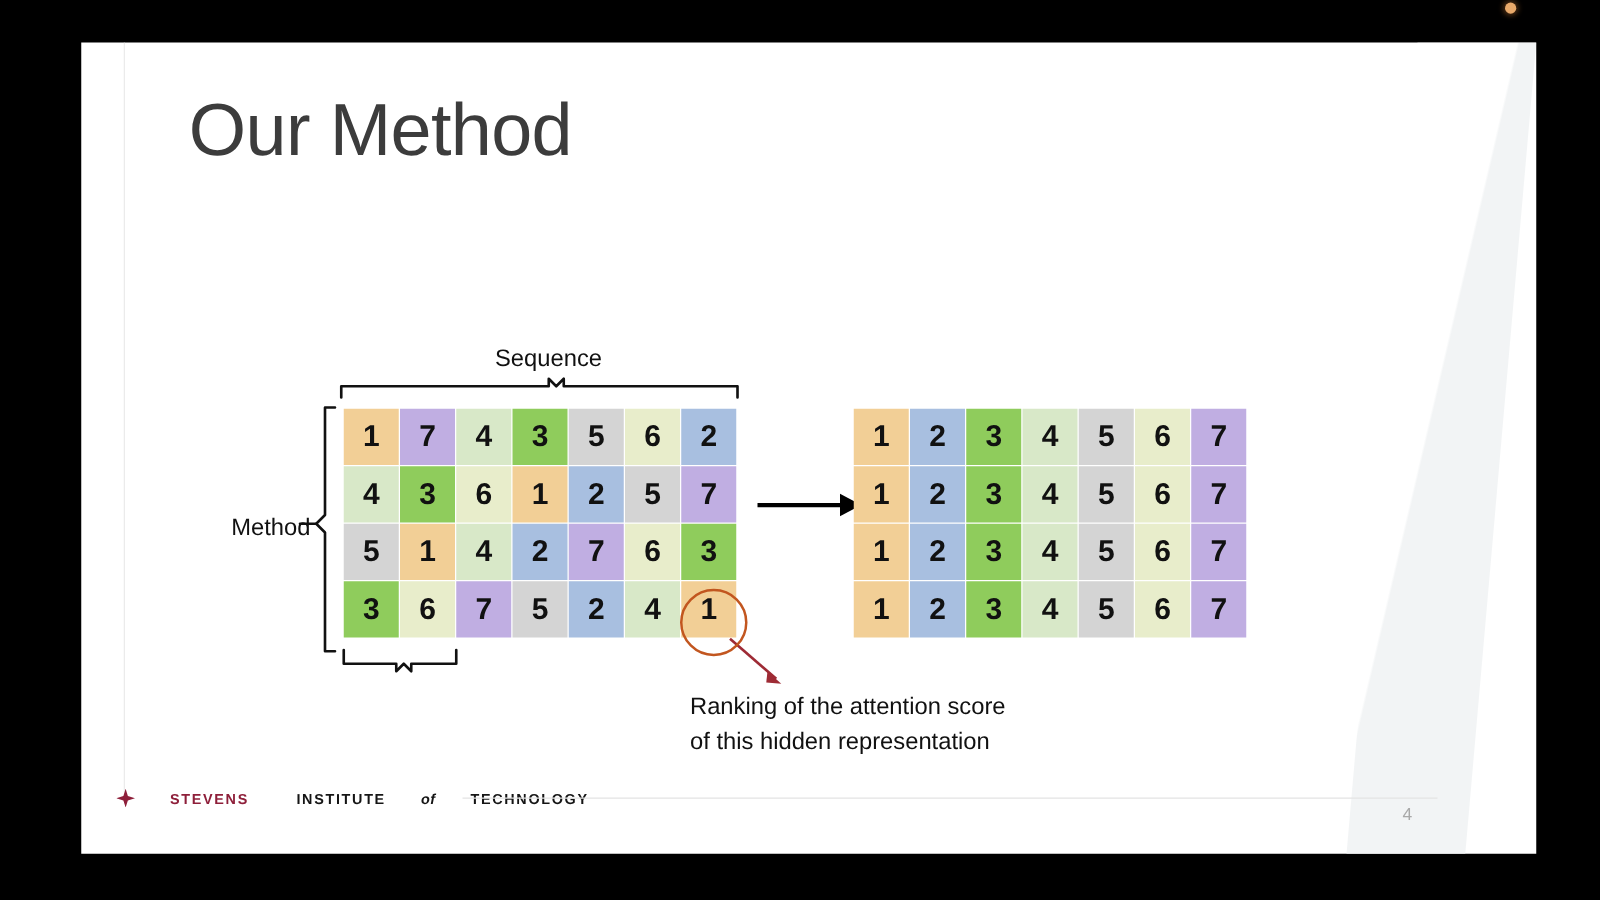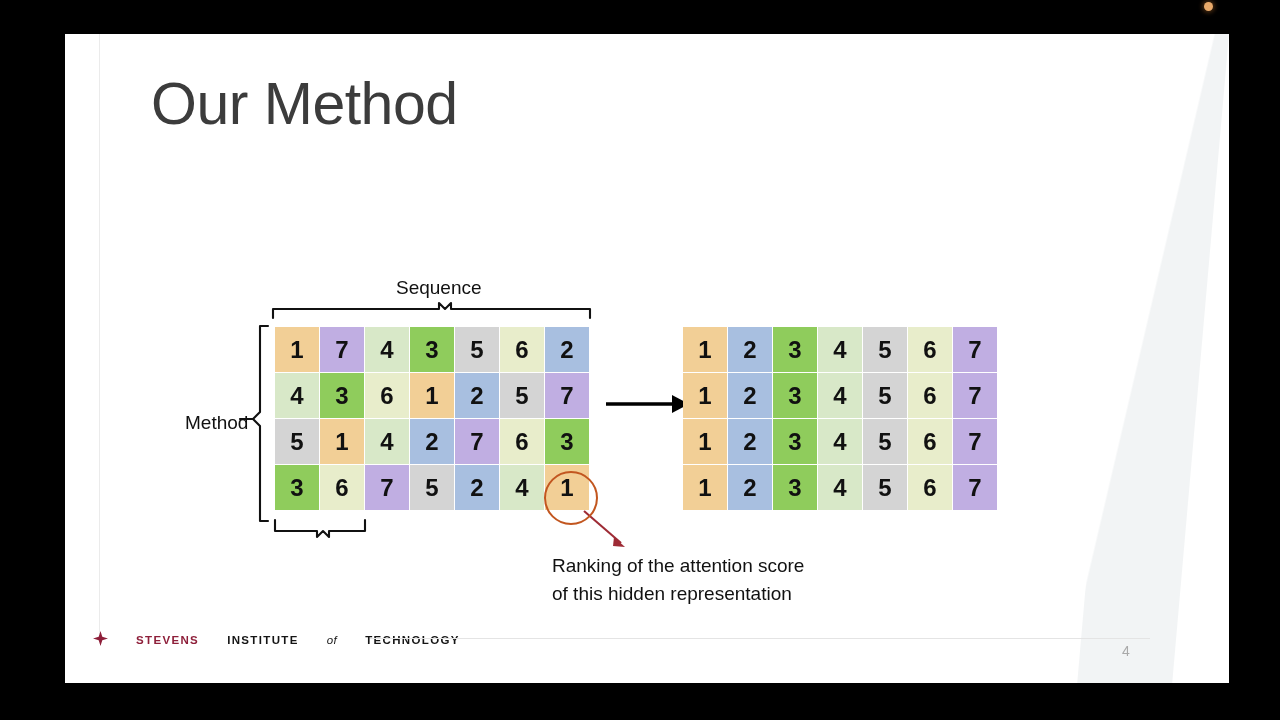--- a/index.html
+++ b/index.html
@@ -152,22 +152,22 @@
     width: 15px; height: 15px;
     background: #8e1f3a;
     clip-path: polygon(50% 0%, 62% 38%, 100% 50%, 62% 62%, 50% 100%, 38% 62%, 0% 50%, 38% 38%);
   }
   .logo-word {
     font-size: 11.5px;
     letter-spacing: 1.35px;
     font-weight: bold;
   }
   #logo-stevens { color: #8e1f3a; }
-  #logo-institute { color: #151515; }
-  #logo-of { color: #151515; font-style: italic; font-weight: normal; letter-spacing: 0.4px; }
+  #logo-institute { color: #151515; margin-left: 10px; }
+  #logo-of { color: #151515; font-style: italic; font-weight: bold; letter-spacing: 0.4px; }
   #logo-technology { color: #151515; }
 
   #footer-line {
     position: absolute;
     left: 305px; top: 604px;
     width: 780px; height: 1px;
     background: #e4e4e4;
   }
   #page-number {
     position: absolute;

